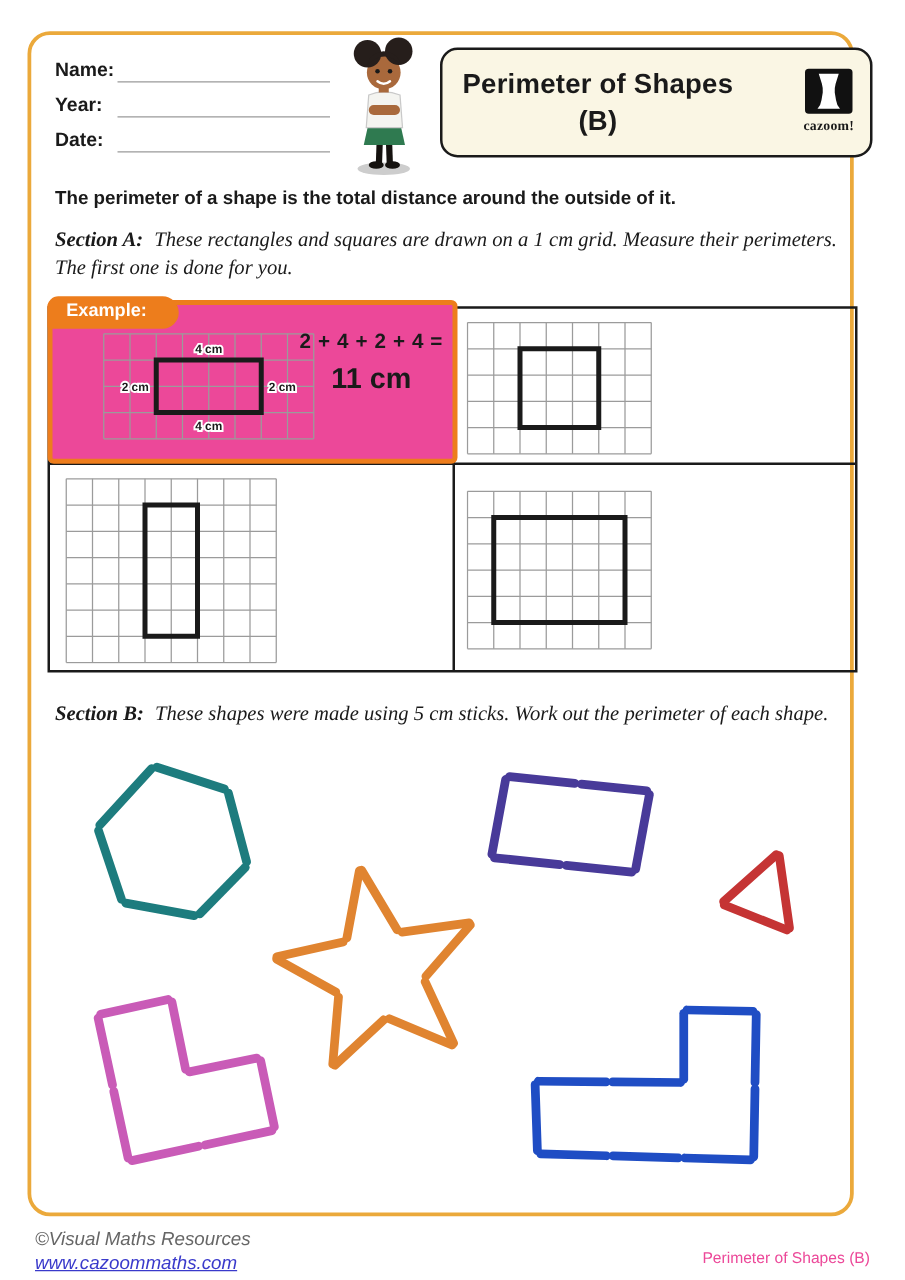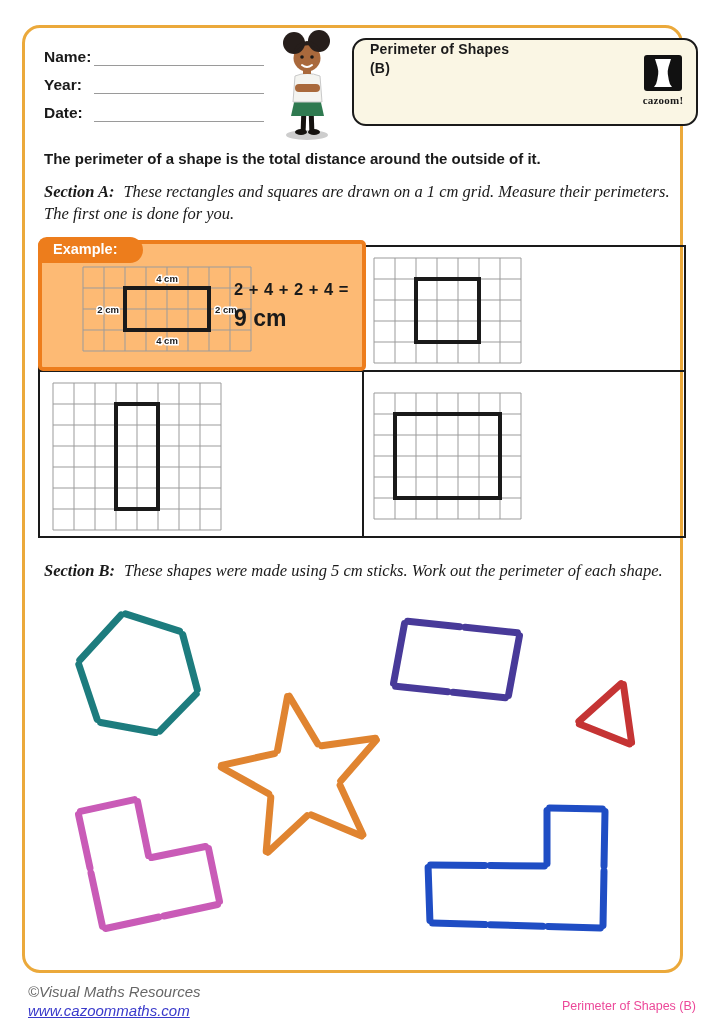--- a/index.html
+++ b/index.html
@@ -15,50 +15,50 @@
   .field-row{position:absolute;left:44px;height:22px;}
   .field-label{font-weight:bold;font-size:15.5px;display:inline-block;width:50px;}
   .field-line{display:inline-block;width:170px;border-bottom:1.6px solid #9a9a9a;height:16px;vertical-align:bottom;}
   
   .character{position:absolute;left:268px;top:26px;width:78px;height:116px;}
   
   .title-box{
     position:absolute;left:352px;top:38px;width:346px;height:88px;box-sizing:border-box;
     background:#FAF6E4;border:2.5px solid #1a1a1a;border-radius:14px;
   }
-  .title-text{position:absolute;left:16px;top:0;font-size:14px;font-weight:bold;line-height:1.35;letter-spacing:0.2px;}
+  .title-text{position:absolute;left:16px;top:12px;font-size:22px;font-weight:bold;line-height:1.35;letter-spacing:0.2px;text-align:center;}
   .logo{position:absolute;right:10px;top:14px;width:46px;text-align:center;}
   .logo-text{font-family:"Liberation Serif",serif;font-weight:bold;font-size:11px;margin-top:-2px;letter-spacing:0.2px;}
   
   .intro{position:absolute;left:44px;top:150px;width:640px;font-size:15px;font-weight:bold;margin:0;}
   .section-text{position:absolute;left:44px;width:648px;margin:0;
     font-family:"Liberation Serif",serif;font-style:italic;font-size:16.5px;line-height:1.32;}
   .section-text .sec-label{font-weight:bold;margin-right:9px;}
   .section-a{top:181px;}
   .section-b{top:560px;}
   
   .grid-table{position:absolute;left:38px;top:245px;width:648px;height:293px;box-sizing:border-box;border:2px solid #1a1a1a;}
   .v-divider{position:absolute;left:322px;top:0;width:2px;height:100%;background:#1a1a1a;}
   .h-divider{position:absolute;left:0;top:123px;width:100%;height:2px;background:#1a1a1a;}
   .cell{position:absolute;}
   .cell-tr{left:333px;top:10px;}
   .cell-bl{left:12px;top:135px;}
   .cell-br{left:333px;top:145px;}
   
   .example-box{
     position:absolute;left:38px;top:240px;width:328px;height:131px;box-sizing:border-box;
-    background:#fdba74;border:4px solid #ED7D1C;border-radius:5px;z-index:3;
+    background:#ec4899;border:4px solid #ED7D1C;border-radius:5px;z-index:3;
   }
   .example-tab{
     position:absolute;left:-4px;top:-7px;background:#ED7D1C;color:#ffffff;
     font-size:14.5px;font-weight:bold;padding:4px 26px 6px 15px;
     border-radius:10px 15px 15px 2px;
   }
   .example-grid{position:absolute;left:12px;top:22px;padding-left:28px;}
-  .equation{position:absolute;left:192px;top:36px;width:126px;text-align:left;}
+  .equation{position:absolute;left:192px;top:20px;width:126px;text-align:center;}
   .equation .eq-line1{font-size:16.5px;font-weight:bold;letter-spacing:0.5px;}
   .equation .eq-line2{font-size:23px;font-weight:bold;margin-top:6px;}
   
   .shapes-svg{position:absolute;left:0;top:0;z-index:1;}
   
   .footer-left{position:absolute;left:28px;top:983px;font-size:15px;color:#666666;line-height:1.25;font-style:italic;}
   .footer-link{color:#3A3ACB;text-decoration:underline;}
   .footer-right{position:absolute;right:24px;top:999px;font-size:12.5px;color:#ec4899;}
 </style>
 </head>
@@ -203,21 +203,21 @@
             <line x1="1" y1="85" x2="169" y2="85"></line>
           </g>
           <rect x="43" y="22" width="84" height="42" fill="none" stroke="#1a1a1a" stroke-width="4"></rect>
           <text x="85" y="16" text-anchor="middle" font-family="Liberation Sans,sans-serif" font-size="9.5" font-weight="bold" fill="#1a1a1a" stroke="#ffffff" stroke-width="3" paint-order="stroke">4 cm</text>
           <text x="85" y="78" text-anchor="middle" font-family="Liberation Sans,sans-serif" font-size="9.5" font-weight="bold" fill="#1a1a1a" stroke="#ffffff" stroke-width="3" paint-order="stroke">4 cm</text>
           <text x="37" y="46.5" text-anchor="end" font-family="Liberation Sans,sans-serif" font-size="9.5" font-weight="bold" fill="#1a1a1a" stroke="#ffffff" stroke-width="3" paint-order="stroke">2 cm</text>
           <text x="133" y="46.5" text-anchor="start" font-family="Liberation Sans,sans-serif" font-size="9.5" font-weight="bold" fill="#1a1a1a" stroke="#ffffff" stroke-width="3" paint-order="stroke">2 cm</text>
         </svg></div>
     <div class="equation">
       <div class="eq-line1">2 + 4 + 2 + 4 =</div>
-      <div class="eq-line2">9 cm</div>
+      <div class="eq-line2">11 cm</div>
     </div>
   </div>
 
   <p class="section-text section-b">
     <strong class="sec-label">Section B:</strong><span>These shapes were made using 5 cm sticks. Work out the perimeter of each shape.</span>
   </p>
 
   <svg id="shapes-svg" class="shapes-svg" width="724" height="1024" viewBox="0 0 724 1024">
       <g stroke="#1D7C7E" stroke-width="7" stroke-linecap="round" fill="none">
         <line x1="125.5" y1="613.8" x2="179.5" y2="631.2"></line>

